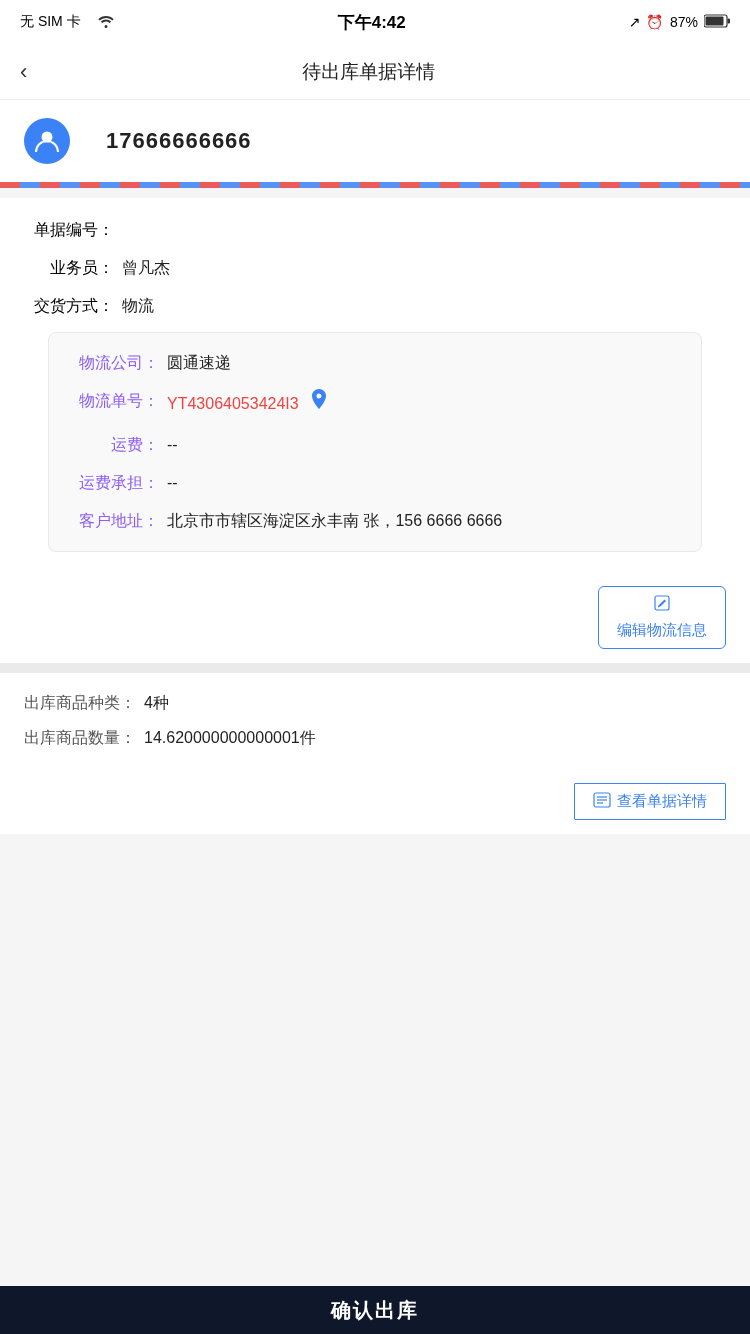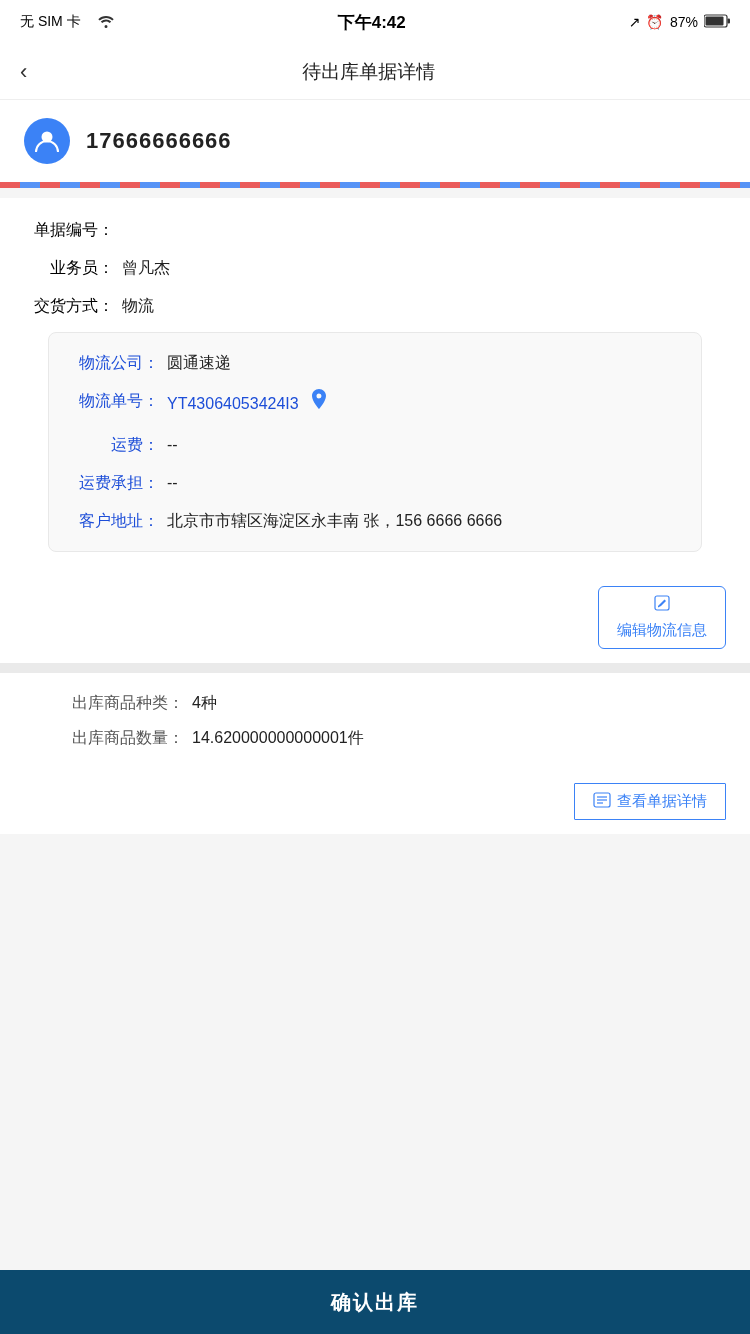--- a/index.html
+++ b/index.html
@@ -94,20 +94,21 @@
       align-items: center;
       justify-content: center;
       color: #fff;
       font-size: 22px;
     }
     .user-phone {
       font-size: 22px;
       font-weight: 600;
       color: #222;
       letter-spacing: 1px;
+      margin-left: 20px;
     }
 
     
     .info-section {
       background: #fff;
       margin-top: 10px;
       padding: 20px 24px;
     }
     .info-row {
       display: flex;
@@ -138,36 +139,36 @@
     }
     .logistics-row {
       display: flex;
       margin-bottom: 14px;
       font-size: 16px;
       align-items: flex-start;
       line-height: 1.5;
     }
     .logistics-row:last-child { margin-bottom: 0; }
     .logistics-label {
-      color: #1d4ed8;
+      color: #8b5cf6;
       min-width: 90px;
       text-align: right;
       flex-shrink: 0;
     }
     .logistics-value {
       color: #222;
       margin-left: 8px;
       flex: 1;
     }
     .tracking-row {
       display: flex;
       align-items: center;
     }
     .tracking-num {
-      color: #1d4ed8;
+      color: #ef4444;
       margin-right: 10px;
     }
     .location-icon {
       color: #3b82f6;
       font-size: 18px;
       cursor: pointer;
     }
 
     
     .edit-btn-row {
@@ -206,21 +207,20 @@
       display: flex;
       margin-bottom: 14px;
       font-size: 16px;
     }
     .goods-row:last-child { margin-bottom: 0; }
     .goods-label {
       color: #555;
       min-width: 105px;
       text-align: center;
       flex-shrink: 0;
-      margin-left: 48px;
     }
     .goods-value {
       color: #222;
       margin-left: 8px;
     }
 
     
     .view-btn-row {
       background: #fff;
       padding: 14px 24px;
@@ -246,22 +246,22 @@
       background: #f5f5f5;
       min-height: 130px;
     }
 
     
     .confirm-btn-area {
       position: fixed;
       bottom: 0;
       left: 0;
       width: 750px;
-      background: #0c4a6e;
-      height: 64px;
+      background: #0f172a;
+      height: 48px;
       display: flex;
       align-items: center;
       justify-content: center;
       cursor: pointer;
     }
     .confirm-btn-label {
       color: #fff;
       font-size: 20px;
       font-weight: 600;
       letter-spacing: 2px;

